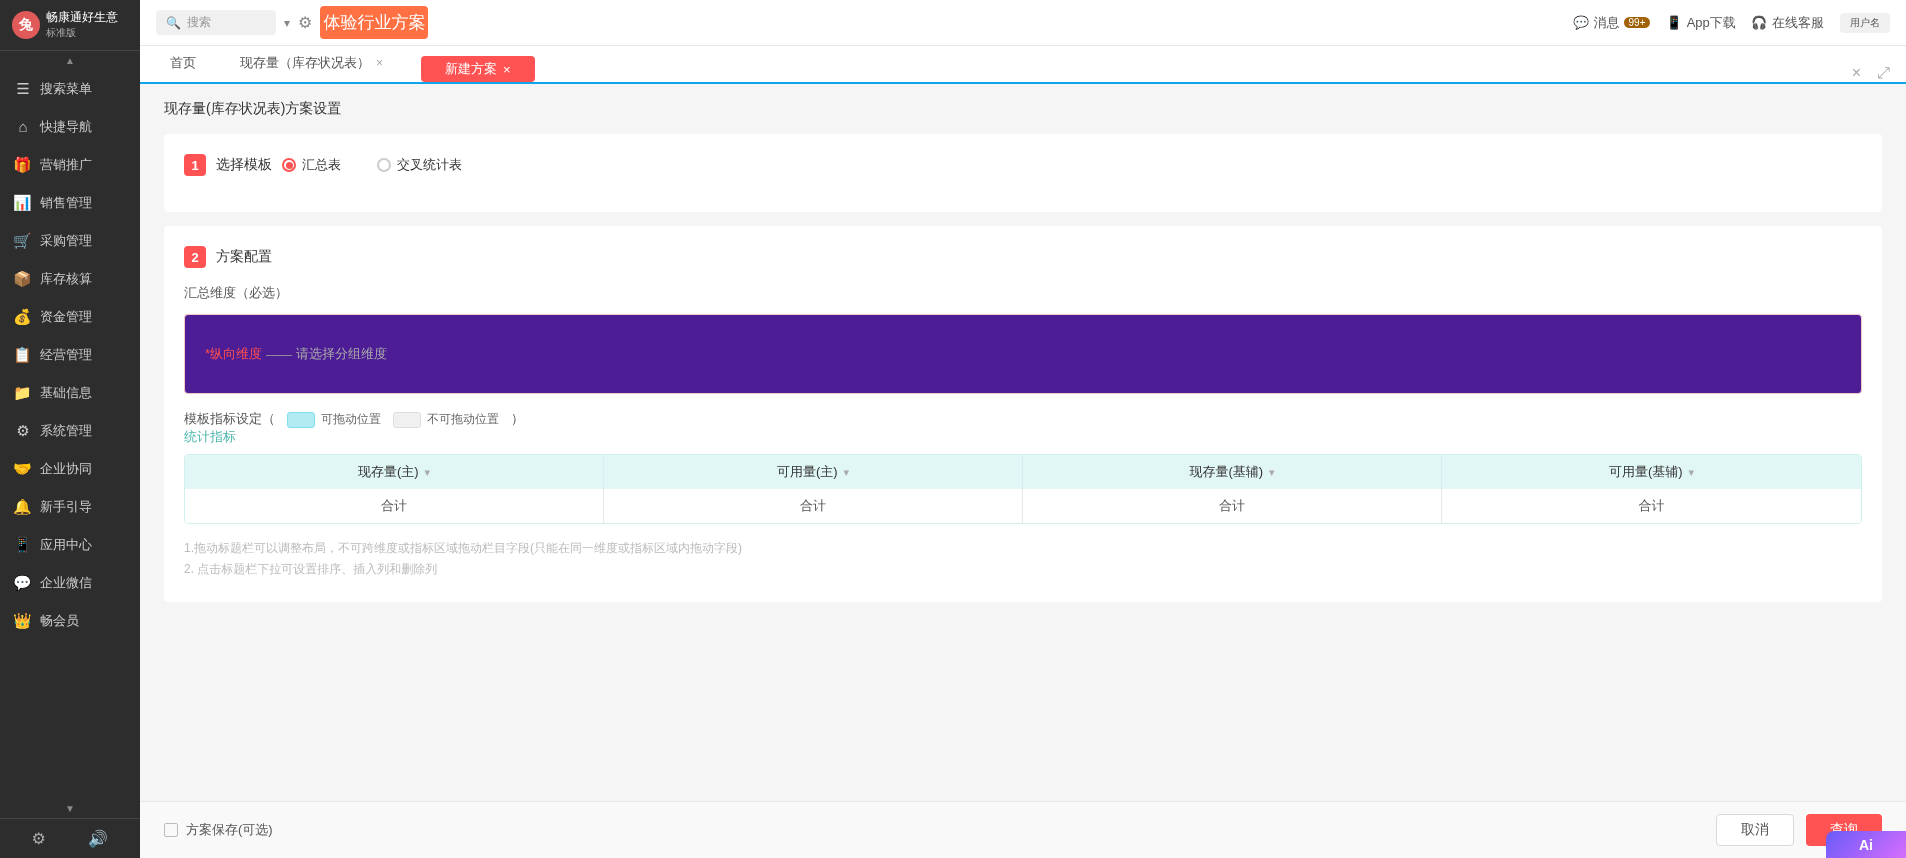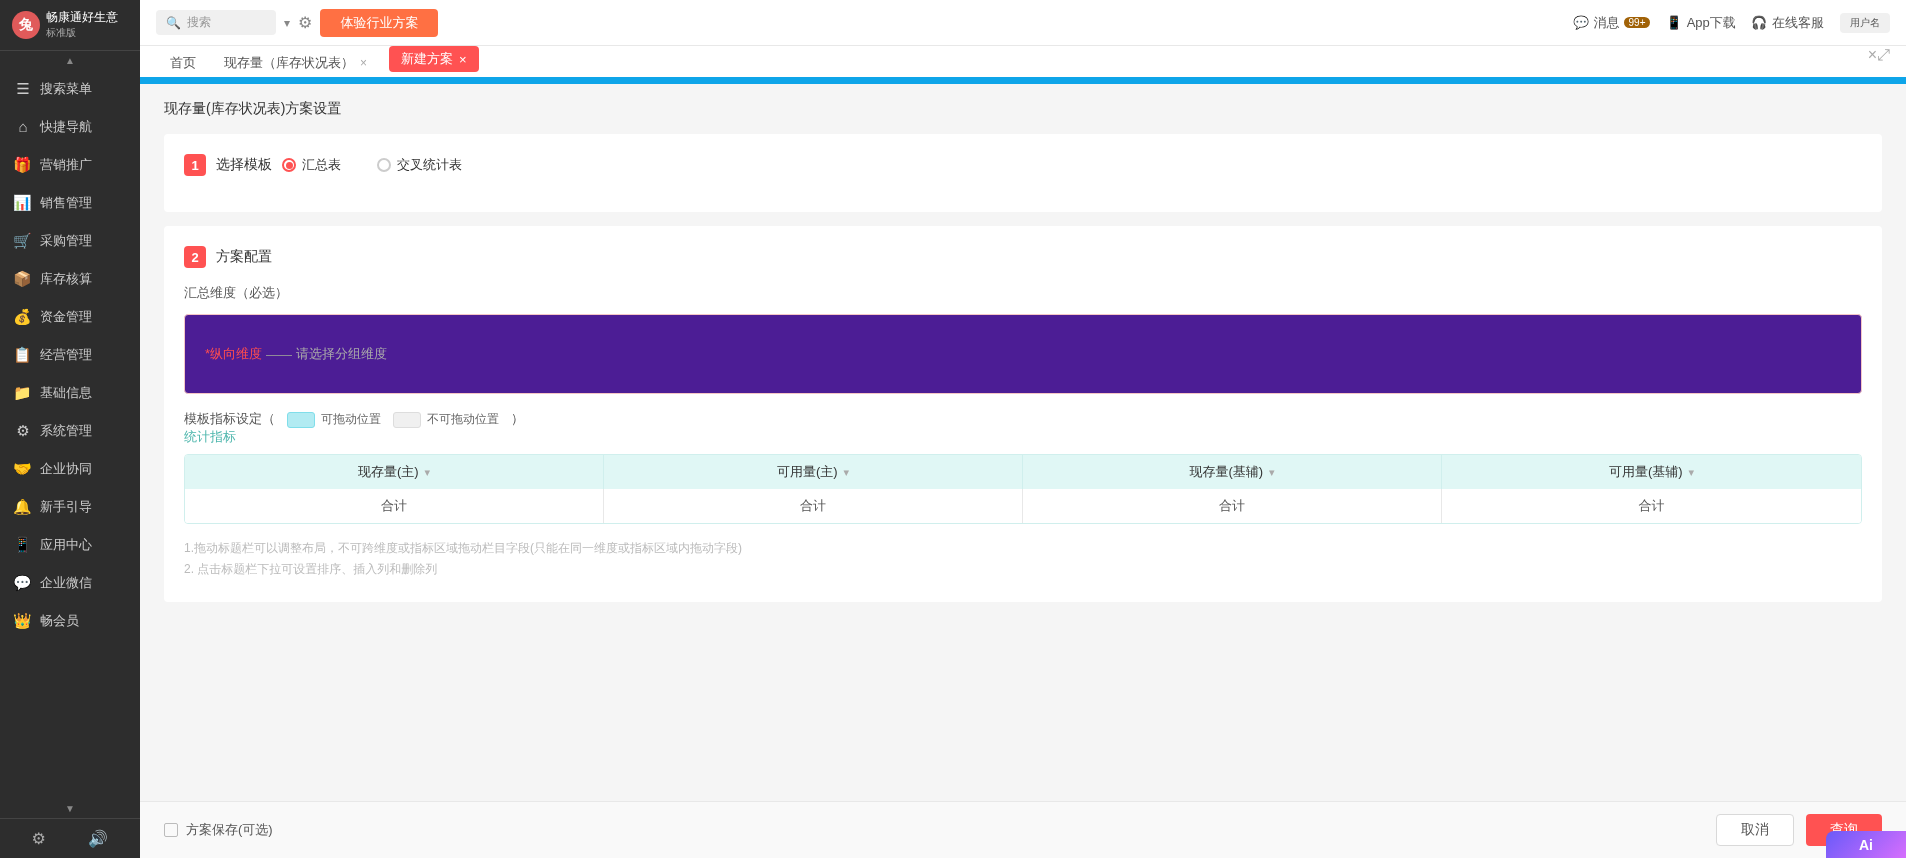--- a/index.html
+++ b/index.html
@@ -59,44 +59,44 @@
     .topbar-left { display: flex; align-items: center; gap: 8px; flex: 1; }
     .topbar-search {
       background: #f0f0f0; border-radius: 4px;
       padding: 4px 10px; font-size: 12px; color: #999;
       display: flex; align-items: center; gap: 6px; min-width: 120px;
     }
     .topbar-dropdown { color: #888; font-size: 12px; cursor: pointer; }
     .topbar-gear { color: #888; font-size: 16px; cursor: pointer; }
     .btn-industry {
       background: #ff7043; color: white; border: none; border-radius: 4px;
-      padding: 5px 20px; font-size: 13px; cursor: pointer;
+      padding: 5px 3px; font-size: 17px; cursor: pointer;
     }
     .topbar-right { display: flex; align-items: center; gap: 16px; }
     .topbar-msg { display: flex; align-items: center; gap: 4px; color: #555; font-size: 13px; cursor: pointer; position: relative; }
     .badge { background: #a16207; color: white; border-radius: 10px; font-size: 10px; padding: 0 5px; }
     .topbar-app { display: flex; align-items: center; gap: 4px; color: #555; font-size: 13px; cursor: pointer; }
     .topbar-service { display: flex; align-items: center; gap: 4px; color: #555; font-size: 13px; cursor: pointer; }
     .topbar-user { background: #f0f0f0; border-radius: 4px; padding: 3px 10px; font-size: 10px; color: #555; cursor: pointer; }
 
     
     .tabs {
       background: #fff;
-      border-bottom: 7px solid #0ea5e9;
-      display: flex; align-items: flex-start; padding: 0 16px; height: 38px;
+      border-bottom: 2px solid #0ea5e9;
+      display: flex; align-items: flex-end; padding: 0 16px; height: 38px; gap: 16px;
     }
     .tab {
       padding: 8px 14px; font-size: 13px; color: #555; cursor: pointer;
       display: flex; align-items: center; gap: 6px;
       border-bottom: 2px solid transparent;
     }
     .tab-close { color: #aaa; font-size: 12px; cursor: pointer; }
     .tab-new {
       background: #ff5252; color: white; border-radius: 4px;
-      padding: 4px 12px; font-size: 13px; display: flex; align-items: center; gap: 6px;
+      padding: 4px 24px; font-size: 13px; display: flex; align-items: center; gap: 6px;
       margin-left: 8px; cursor: pointer;
     }
 
     
     .content {
       flex: 1; overflow-y: auto; padding: 16px 24px; background: #f5f5f5;
     }
     .page-title { font-size: 14px; color: #333; margin-bottom: 16px; }
     .section {
       background: white; border-radius: 4px; padding: 20px; margin-bottom: 14px;

